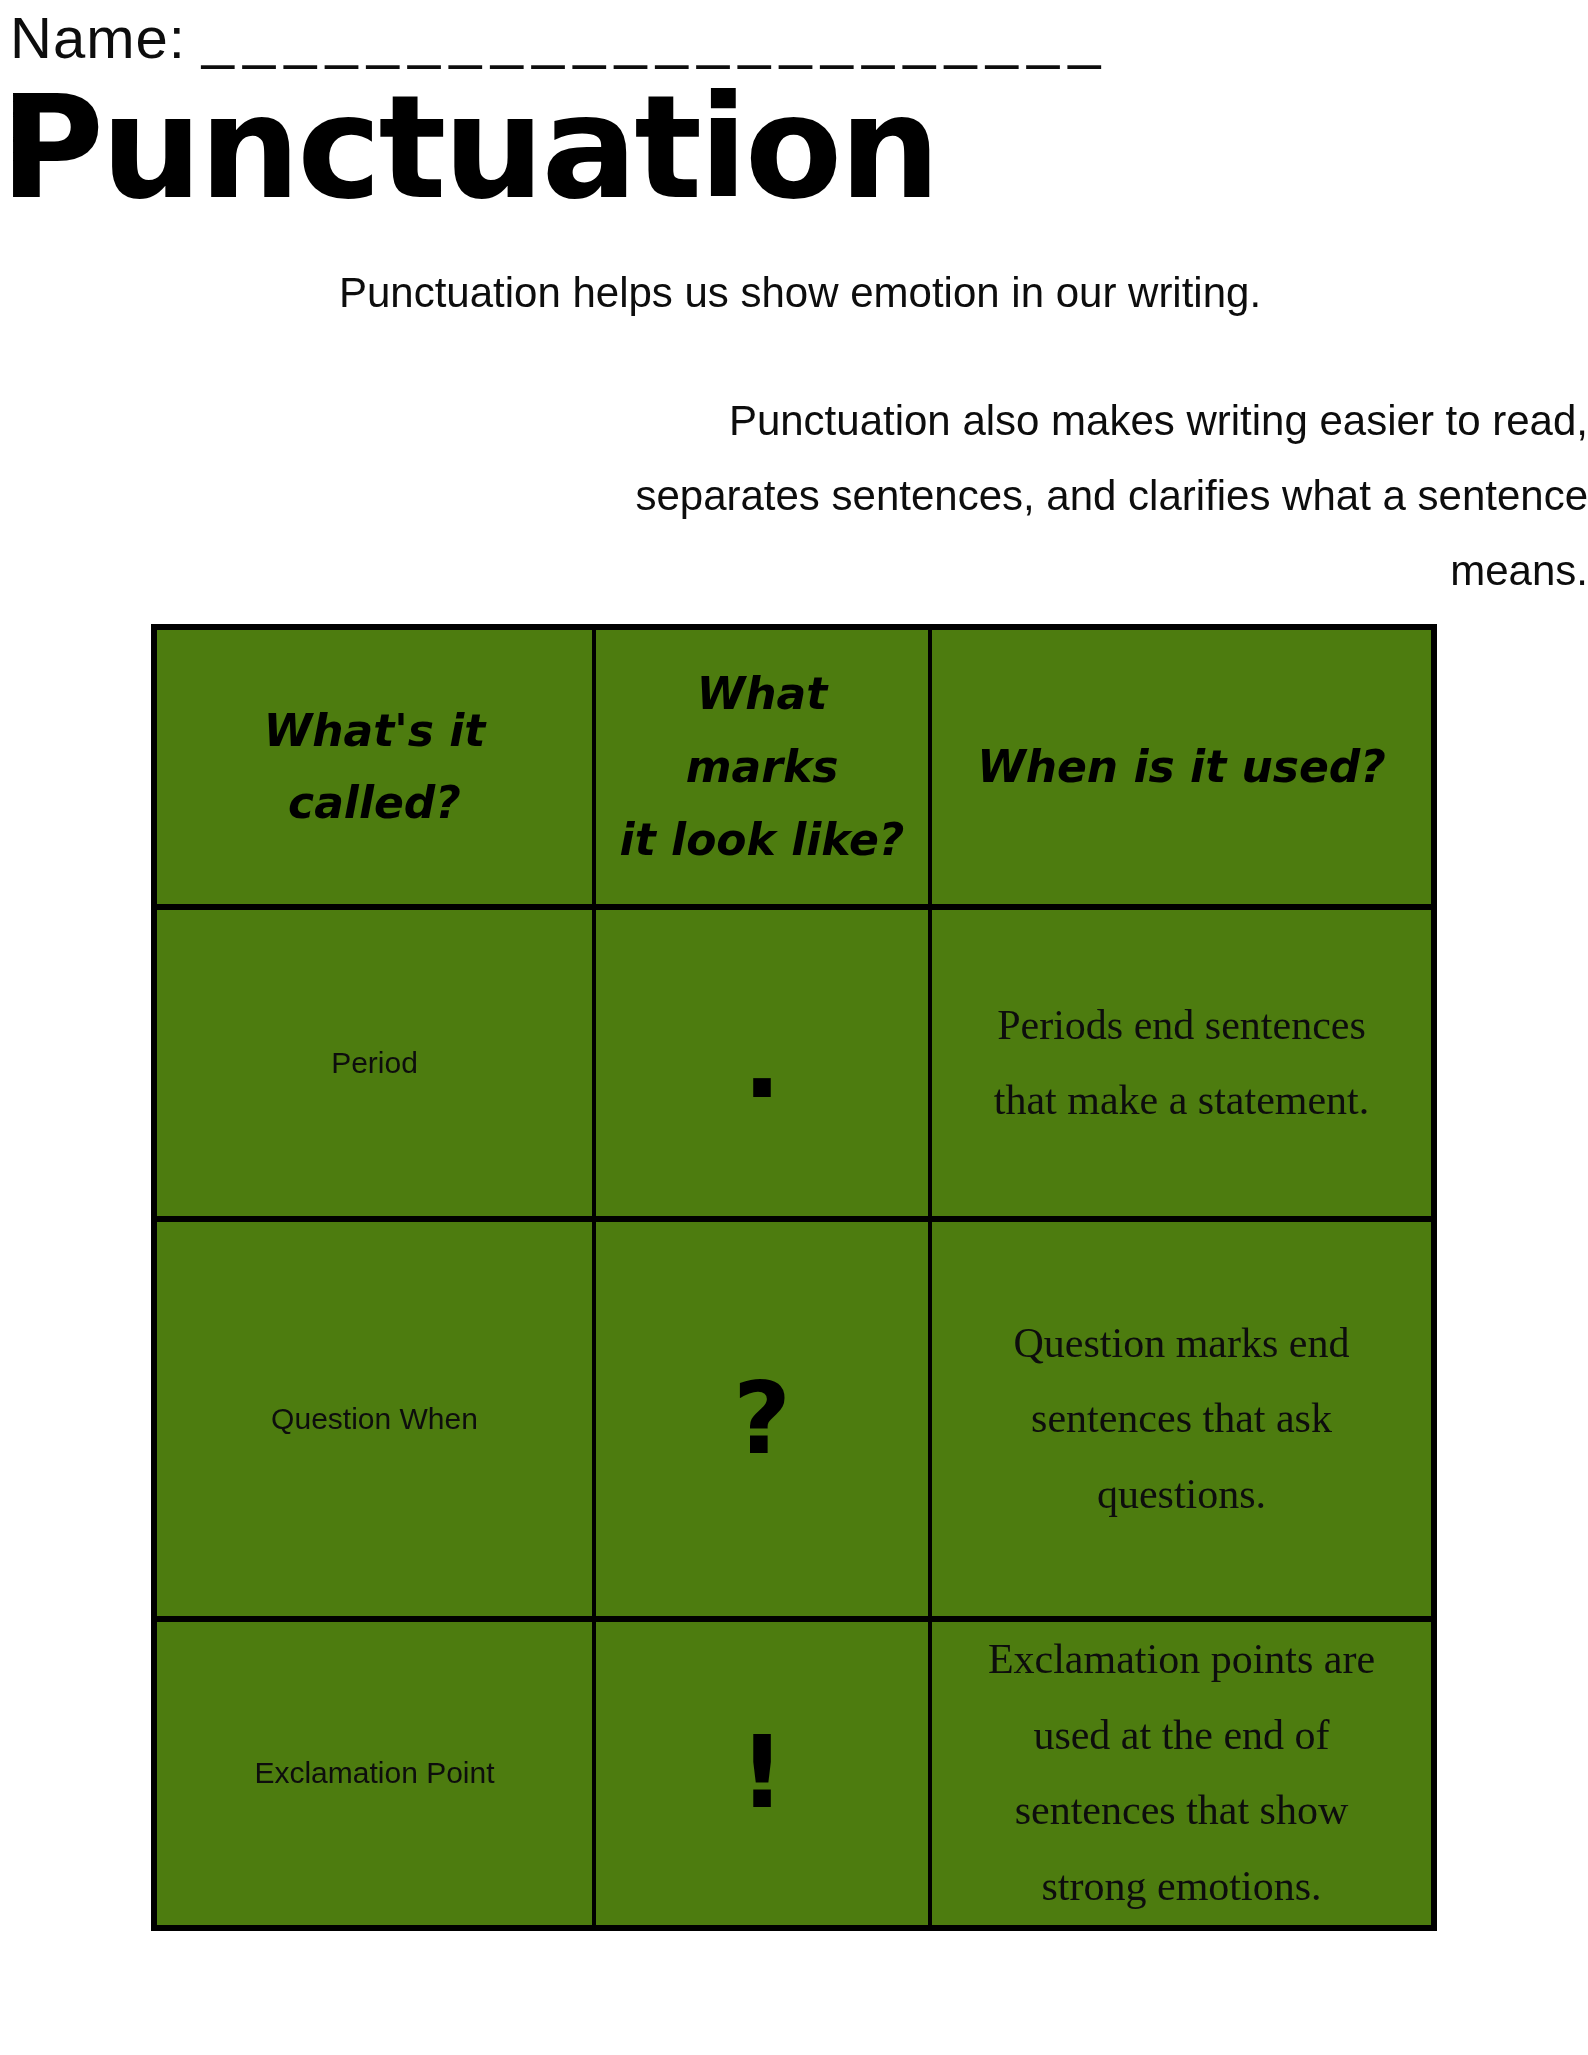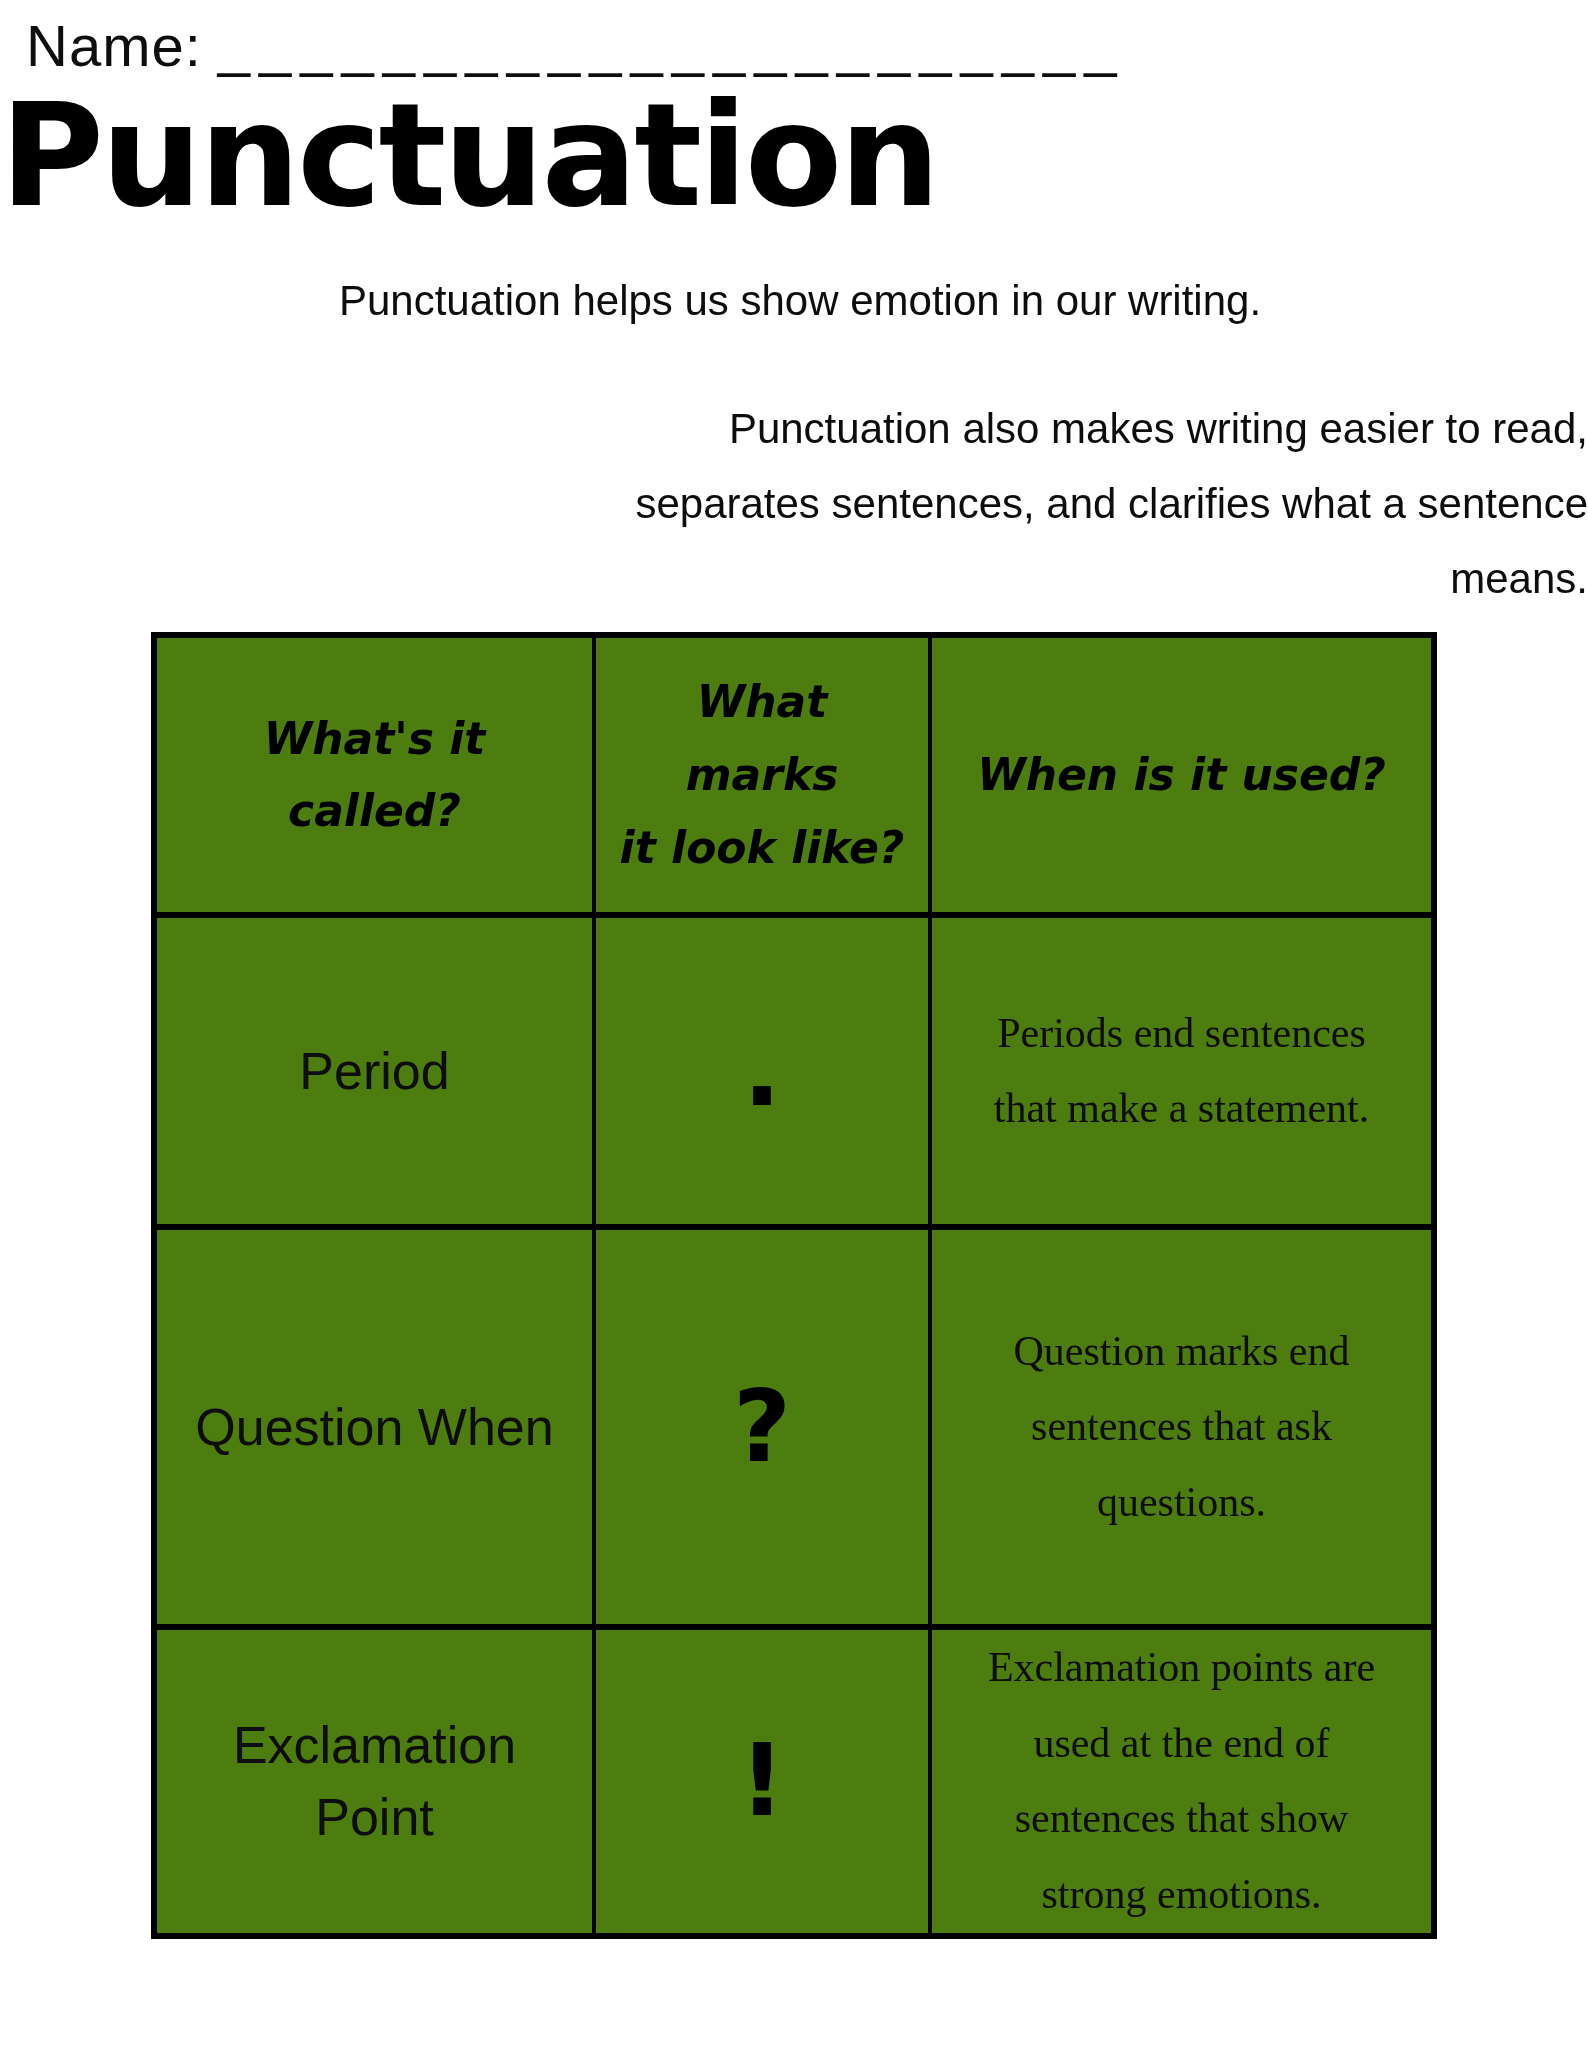--- a/index.html
+++ b/index.html
@@ -16,25 +16,24 @@
     color: #0d0d0d;
   }
   .page {
     width: 1588px;
     height: 2055px;
     position: relative;
   }
 
   
   .name-row {
-    padding: 14px 0 0 10px;
+    padding: 6px 0 0 10px;
     font-size: 58px;
     line-height: 1.1;
     white-space: nowrap;
-    margin-left: 16px;
   }
   .name-label { letter-spacing: 1px; }
   .name-line {
     margin-left: 16px;
     letter-spacing: 9px;
     font-weight: 400;
   }
 
   
   .title {
@@ -93,21 +92,21 @@
   .punct-table th {
     font-family: "DejaVu Sans", "Liberation Sans", sans-serif;
     font-style: italic;
     font-weight: bold;
     font-size: 44px;
     line-height: 1.65;
     white-space: pre-line;
     color: #000000;
   }
   td.cell-name {
-    font-size: 52px;
+    font-size: 30px;
     line-height: 1.4;
   }
   td.cell-symbol {
     font-family: "DejaVu Sans", "Liberation Sans", sans-serif;
     font-weight: bold;
     font-size: 100px;
     line-height: 1;
     padding: 0;
     color: #000000;
   }

